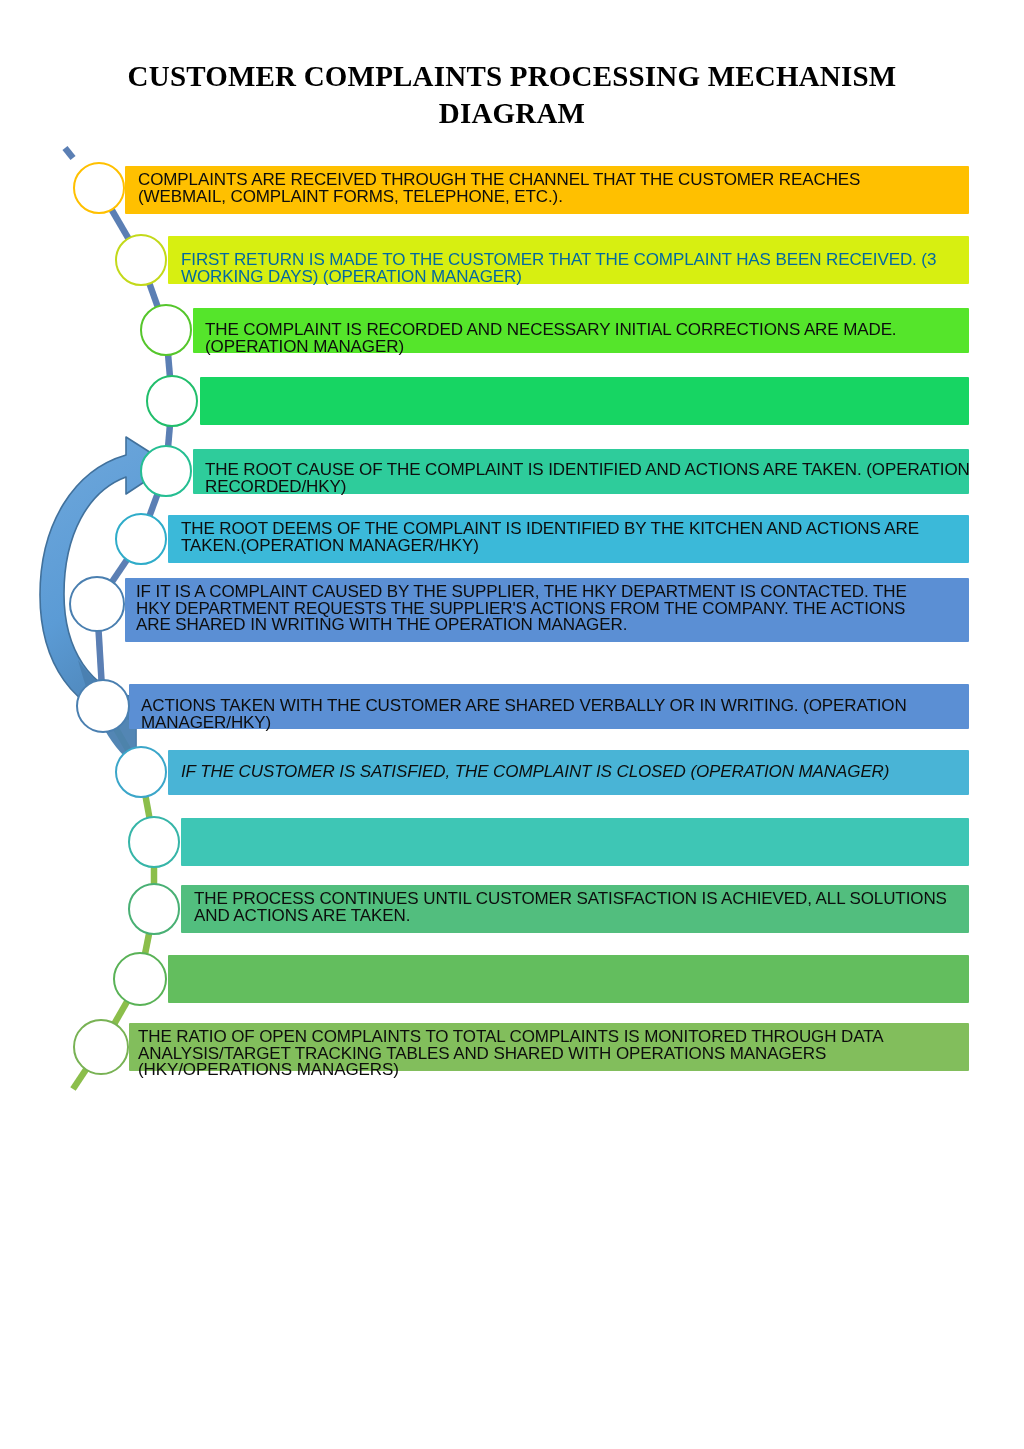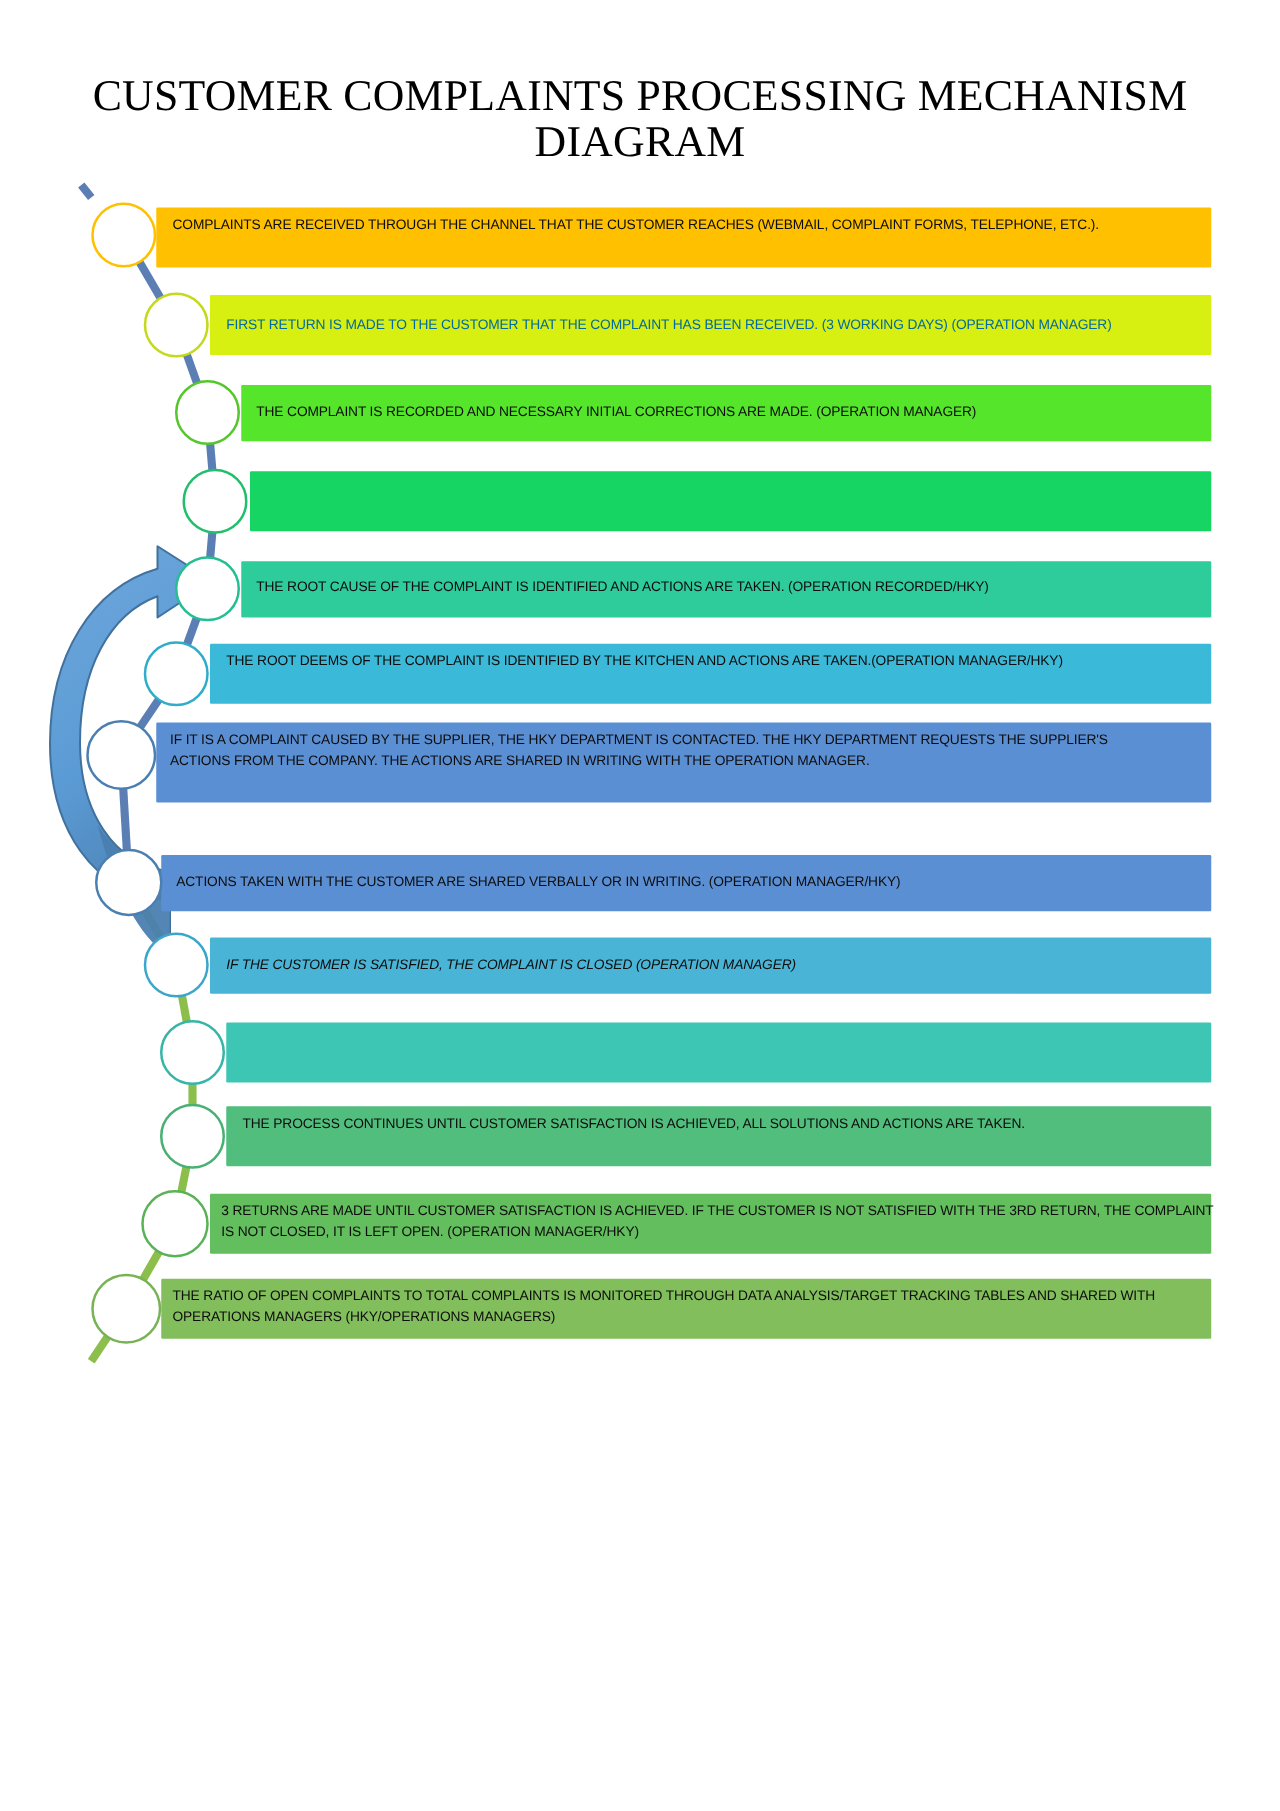--- a/index.html
+++ b/index.html
@@ -26,22 +26,22 @@
   
   #title-block {
     position: absolute;
     left: 0;
     top: 58px;
     width: 1024px;
     text-align: center;
   }
   .title-line {
     font-family: "Liberation Serif", serif;
-    font-weight: normal;
-    font-size: 35px;
+    font-weight: bold;
+    font-size: 29px;
     letter-spacing: 0.2px;
     color: #000000;
     line-height: 37px;
   }
 
   
   #diagram {
     position: absolute;
     left: 0;
     top: 0;
@@ -74,21 +74,21 @@
     position: absolute;
     background: #ffffff;
     border-radius: 50%;
     box-sizing: border-box;
   }
 
   
   .row-text {
     position: absolute;
     font-family: "Liberation Sans", sans-serif;
-    font-size: 11px;
+    font-size: 17px;
     line-height: 16.5px;
     color: #0d0d0d;
     letter-spacing: -0.1px;
     white-space: normal;
   }
 </style>
 </head>
 <body>
 
 <div id="page">
@@ -179,18 +179,17 @@
     <div class="layer" id="text-layer">
         <div class="row-text" style="left: 138px; top: 172px; width: 800px; color: rgb(13, 13, 13);">COMPLAINTS ARE RECEIVED THROUGH THE CHANNEL THAT THE CUSTOMER REACHES (WEBMAIL, COMPLAINT FORMS, TELEPHONE, ETC.).</div>
         <div class="row-text" style="left: 181px; top: 252px; width: 790px; color: #0369a1;">FIRST RETURN IS MADE TO THE CUSTOMER THAT THE COMPLAINT HAS BEEN RECEIVED. (3 WORKING DAYS) (OPERATION MANAGER)</div>
         <div class="row-text" style="left: 205px; top: 322px; width: 775px; color: rgb(13, 13, 13);">THE COMPLAINT IS RECORDED AND NECESSARY INITIAL CORRECTIONS ARE MADE. (OPERATION MANAGER)</div>
         <div class="row-text" style="left: 205px; top: 462px; width: 775px; color: rgb(13, 13, 13);">THE ROOT CAUSE OF THE COMPLAINT IS IDENTIFIED AND ACTIONS ARE TAKEN. (OPERATION RECORDED/HKY)</div>
         <div class="row-text" style="left: 181px; top: 521px; width: 790px; color: rgb(13, 13, 13);">THE ROOT DEEMS OF THE COMPLAINT IS IDENTIFIED BY THE KITCHEN AND ACTIONS ARE TAKEN.(OPERATION MANAGER/HKY)</div>
         <div class="row-text" style="left: 141px; top: 698px; width: 800px; color: rgb(13, 13, 13);">ACTIONS TAKEN WITH THE CUSTOMER ARE SHARED VERBALLY OR IN WRITING. (OPERATION MANAGER/HKY)</div>
         <div class="row-text" style="left: 136px; top: 584px; width: 800px; color: rgb(13, 13, 13);">IF IT IS A COMPLAINT CAUSED BY THE SUPPLIER, THE HKY DEPARTMENT IS CONTACTED. THE HKY DEPARTMENT REQUESTS THE SUPPLIER'S ACTIONS FROM THE COMPANY. THE ACTIONS ARE SHARED IN WRITING WITH THE OPERATION MANAGER.</div>
         <div class="row-text" style="left: 181px; top: 764px; width: 790px; color: rgb(13, 13, 13); font-style: italic;">IF THE CUSTOMER IS SATISFIED, THE COMPLAINT IS CLOSED (OPERATION MANAGER)</div>
         <div class="row-text" style="left: 194px; top: 891px; width: 780px; color: rgb(13, 13, 13);">THE PROCESS CONTINUES UNTIL CUSTOMER SATISFACTION IS ACHIEVED, ALL SOLUTIONS AND ACTIONS ARE TAKEN.</div>
-        <div class="row-text" style="left: 177px; top: 961px; width: 795px; color: rgb(13, 13, 13);">3 RETURNS ARE MADE UNTIL CUSTOMER SATISFACTION IS ACHIEVED. IF THE CUSTOMER IS NOT SATISFIED WITH THE 3RD RETURN, THE COMPLAINT IS NOT CLOSED, IT IS LEFT OPEN. (OPERATION MANAGER/HKY)</div>
         <div class="row-text" style="left: 138px; top: 1029px; width: 805px; color: rgb(13, 13, 13);">THE RATIO OF OPEN COMPLAINTS TO TOTAL COMPLAINTS IS MONITORED THROUGH DATA ANALYSIS/TARGET TRACKING TABLES AND SHARED WITH OPERATIONS MANAGERS (HKY/OPERATIONS MANAGERS)</div>
       </div>
 
   </div>
 </div>
 
 </body></html>

